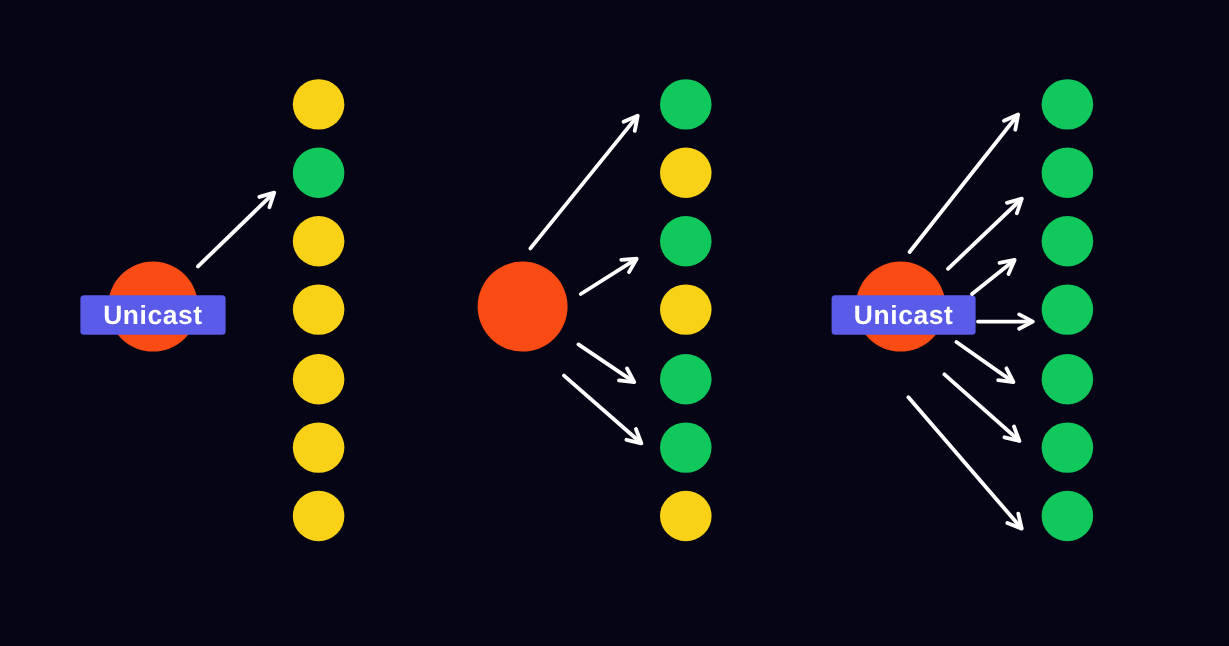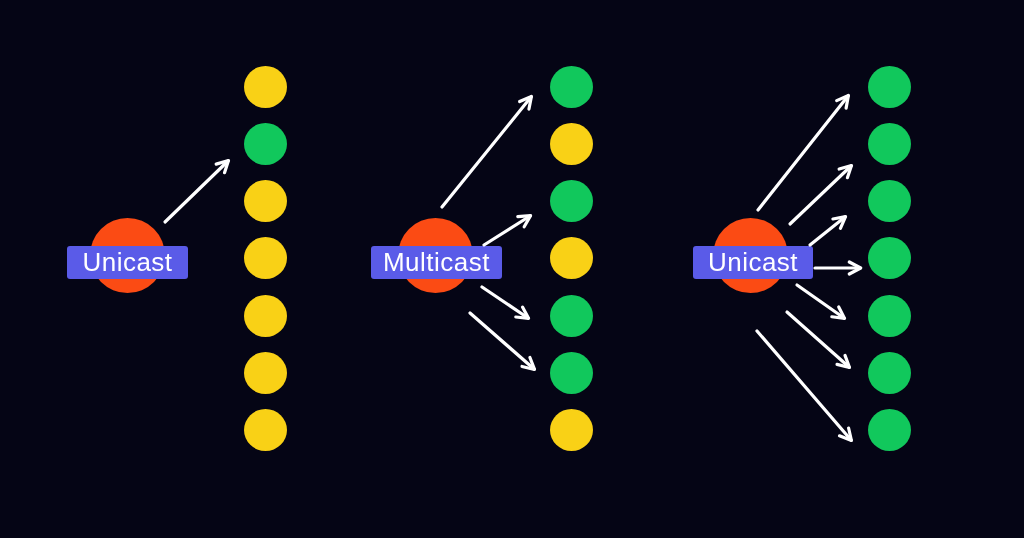--- a/index.html
+++ b/index.html
@@ -24,22 +24,22 @@
     position: absolute;
     border-radius: 50%;
   }
   .label-box {
     position: absolute;
     display: flex;
     align-items: center;
     justify-content: center;
     border-radius: 3px;
     color: #ffffff;
-    font-size: 26px;
-    font-weight: 400;
+    font-size: 22px;
+    font-weight: 700;
     letter-spacing: 0.5px;
     white-space: nowrap;
   }
 </style>
 </head>
 <body>
 
 <div class="canvas" id="canvas" style="background: rgb(5, 5, 21);">
   <div class="shapes-layer" id="shapes">
       <div class="receiver-dot" style="left: 243.5px; top: 66px; width: 43px; height: 42px; background: rgb(249, 209, 22);"></div>
@@ -52,21 +52,20 @@
       <div class="source-circle" style="left: 89.5px; top: 217.5px; width: 75px; height: 75px; background: rgb(251, 75, 20);"></div>
       <div class="label-box" style="left: 67px; top: 246px; width: 121px; height: 33px; background: rgb(90, 91, 232); color: rgb(255, 255, 255);">Unicast</div>
       <div class="receiver-dot" style="left: 549.5px; top: 66px; width: 43px; height: 42px; background: rgb(17, 200, 92);"></div>
       <div class="receiver-dot" style="left: 549.5px; top: 123px; width: 43px; height: 42px; background: rgb(249, 209, 22);"></div>
       <div class="receiver-dot" style="left: 549.5px; top: 180px; width: 43px; height: 42px; background: rgb(17, 200, 92);"></div>
       <div class="receiver-dot" style="left: 549.5px; top: 237px; width: 43px; height: 42px; background: rgb(249, 209, 22);"></div>
       <div class="receiver-dot" style="left: 549.5px; top: 295px; width: 43px; height: 42px; background: rgb(17, 200, 92);"></div>
       <div class="receiver-dot" style="left: 549.5px; top: 352px; width: 43px; height: 42px; background: rgb(17, 200, 92);"></div>
       <div class="receiver-dot" style="left: 549.5px; top: 409px; width: 43px; height: 42px; background: rgb(249, 209, 22);"></div>
       <div class="source-circle" style="left: 397.5px; top: 217.5px; width: 75px; height: 75px; background: rgb(251, 75, 20);"></div>
-      <div class="label-box" style="left: 371px; top: 246px; width: 131px; height: 33px; background: rgb(90, 91, 232); color: rgb(255, 255, 255);">Multicast</div>
       <div class="receiver-dot" style="left: 867.5px; top: 66px; width: 43px; height: 42px; background: rgb(17, 200, 92);"></div>
       <div class="receiver-dot" style="left: 867.5px; top: 123px; width: 43px; height: 42px; background: rgb(17, 200, 92);"></div>
       <div class="receiver-dot" style="left: 867.5px; top: 180px; width: 43px; height: 42px; background: rgb(17, 200, 92);"></div>
       <div class="receiver-dot" style="left: 867.5px; top: 237px; width: 43px; height: 42px; background: rgb(17, 200, 92);"></div>
       <div class="receiver-dot" style="left: 867.5px; top: 295px; width: 43px; height: 42px; background: rgb(17, 200, 92);"></div>
       <div class="receiver-dot" style="left: 867.5px; top: 352px; width: 43px; height: 42px; background: rgb(17, 200, 92);"></div>
       <div class="receiver-dot" style="left: 867.5px; top: 409px; width: 43px; height: 42px; background: rgb(17, 200, 92);"></div>
       <div class="source-circle" style="left: 712.5px; top: 217.5px; width: 75px; height: 75px; background: rgb(251, 75, 20);"></div>
       <div class="label-box" style="left: 693px; top: 246px; width: 120px; height: 33px; background: rgb(90, 91, 232); color: rgb(255, 255, 255);">Unicast</div>
     </div>

